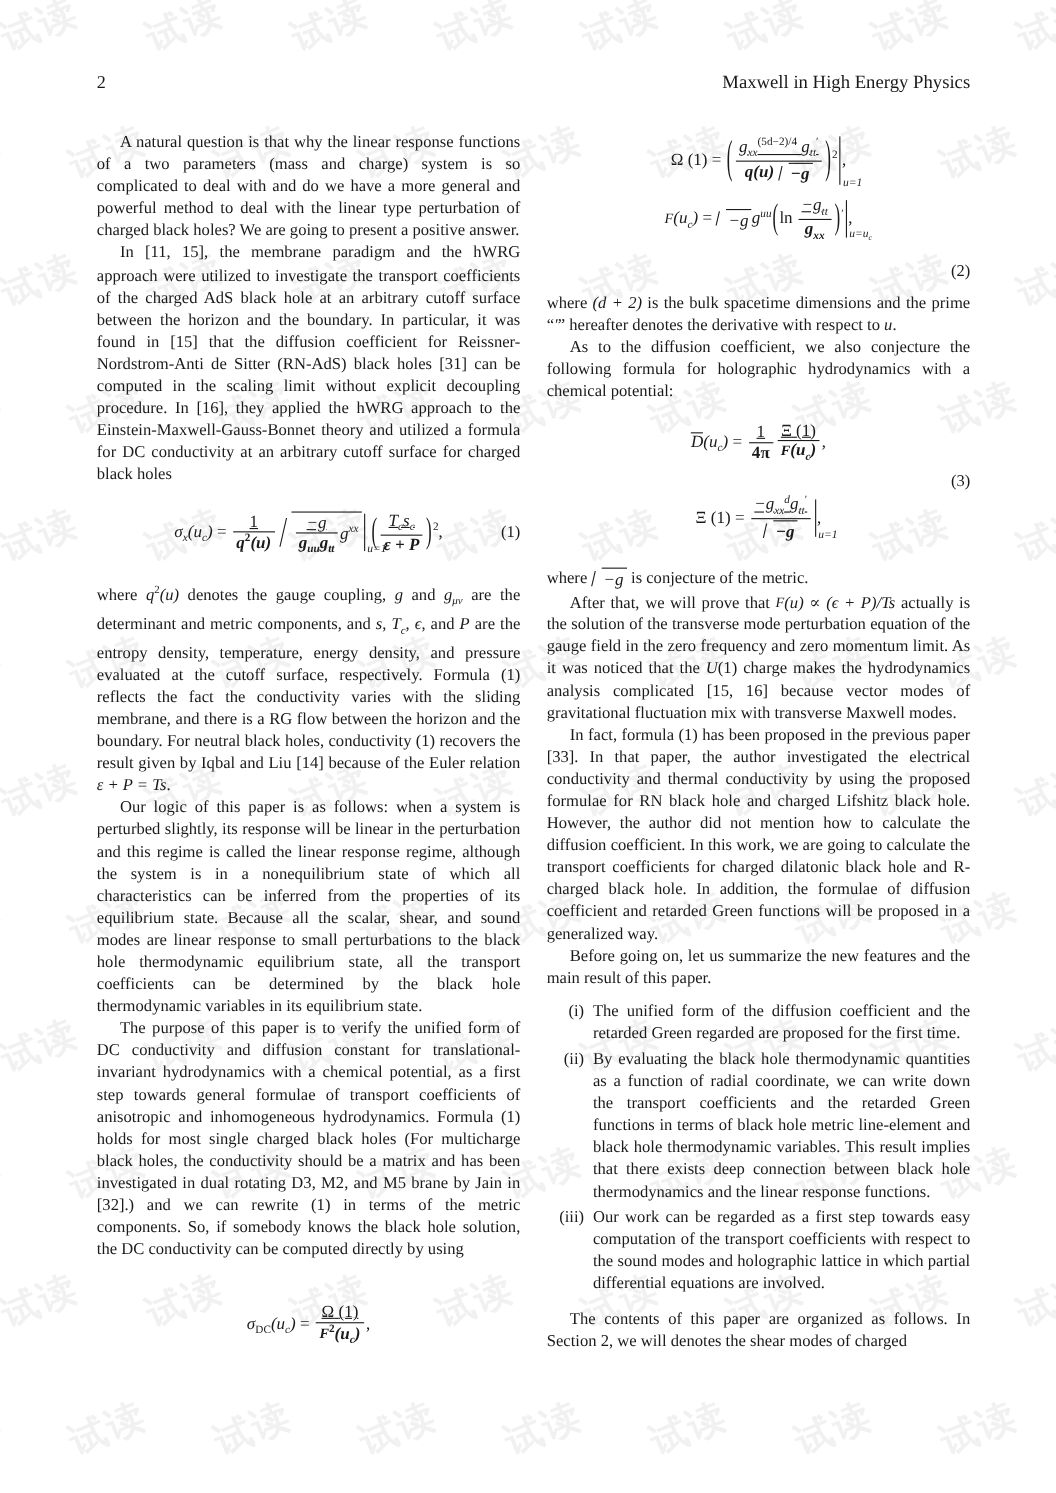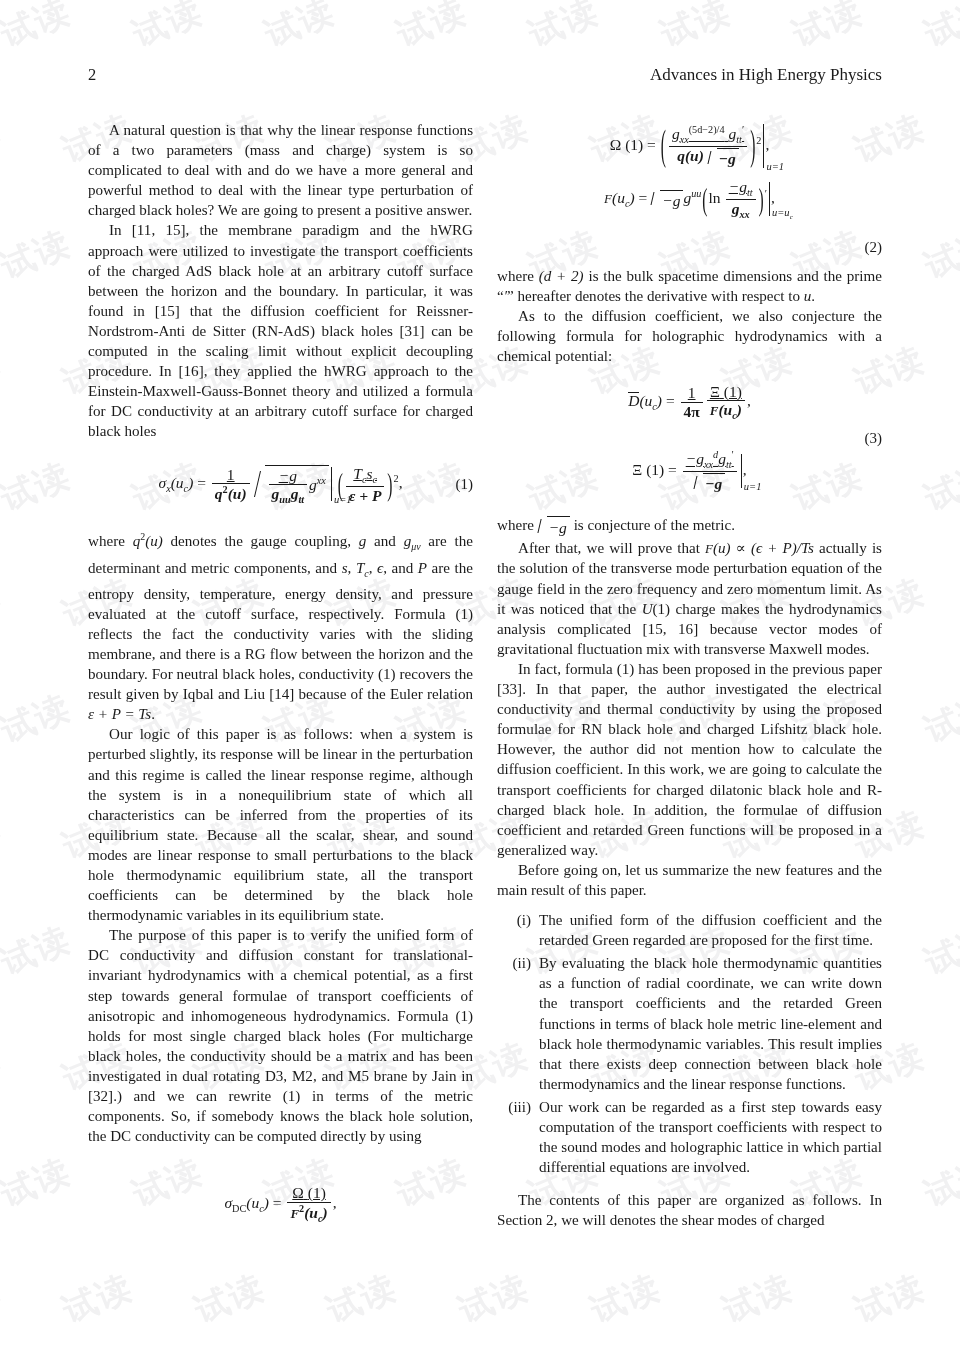--- a/index.html
+++ b/index.html
@@ -309,21 +309,21 @@
       <div class="wm" style="left: 458px; top: 1276px;">试读</div>
       <div class="wm" style="left: 590px; top: 1276px;">试读</div>
       <div class="wm" style="left: 722px; top: 1276px;">试读</div>
       <div class="wm" style="left: 854px; top: 1276px;">试读</div>
     </div>
 
   <div id="content">
 
     <div id="running-head">
       <div id="page-number">2</div>
-      <div id="journal-title">Advances in High Energy Physics</div>
+      <div id="journal-title">Maxwell in High Energy Physics</div>
     </div>
 
     <div id="columns">
 
       <div class="column">
 
         <p class="body indent">A natural question is that why the linear response functions of a two parameters (mass and charge) system is so complicated to deal with and do we have a more general and powerful method to deal with the linear type perturbation of charged black holes? We are going to present a positive answer.</p>
 
         <p class="body indent">In [11, 15], the membrane paradigm and the hWRG approach were utilized to investigate the transport coefficients of the charged AdS black hole at an arbitrary cutoff surface between the horizon and the boundary. In particular, it was found in [15] that the diffusion coefficient for Reissner-Nordstrom-Anti de Sitter (RN-AdS) black holes [31] can be computed in the scaling limit without explicit decoupling procedure. In [16], they applied the hWRG approach to the Einstein-Maxwell-Gauss-Bonnet theory and utilized a formula for DC conductivity at an arbitrary cutoff surface for charged black holes</p>
 

